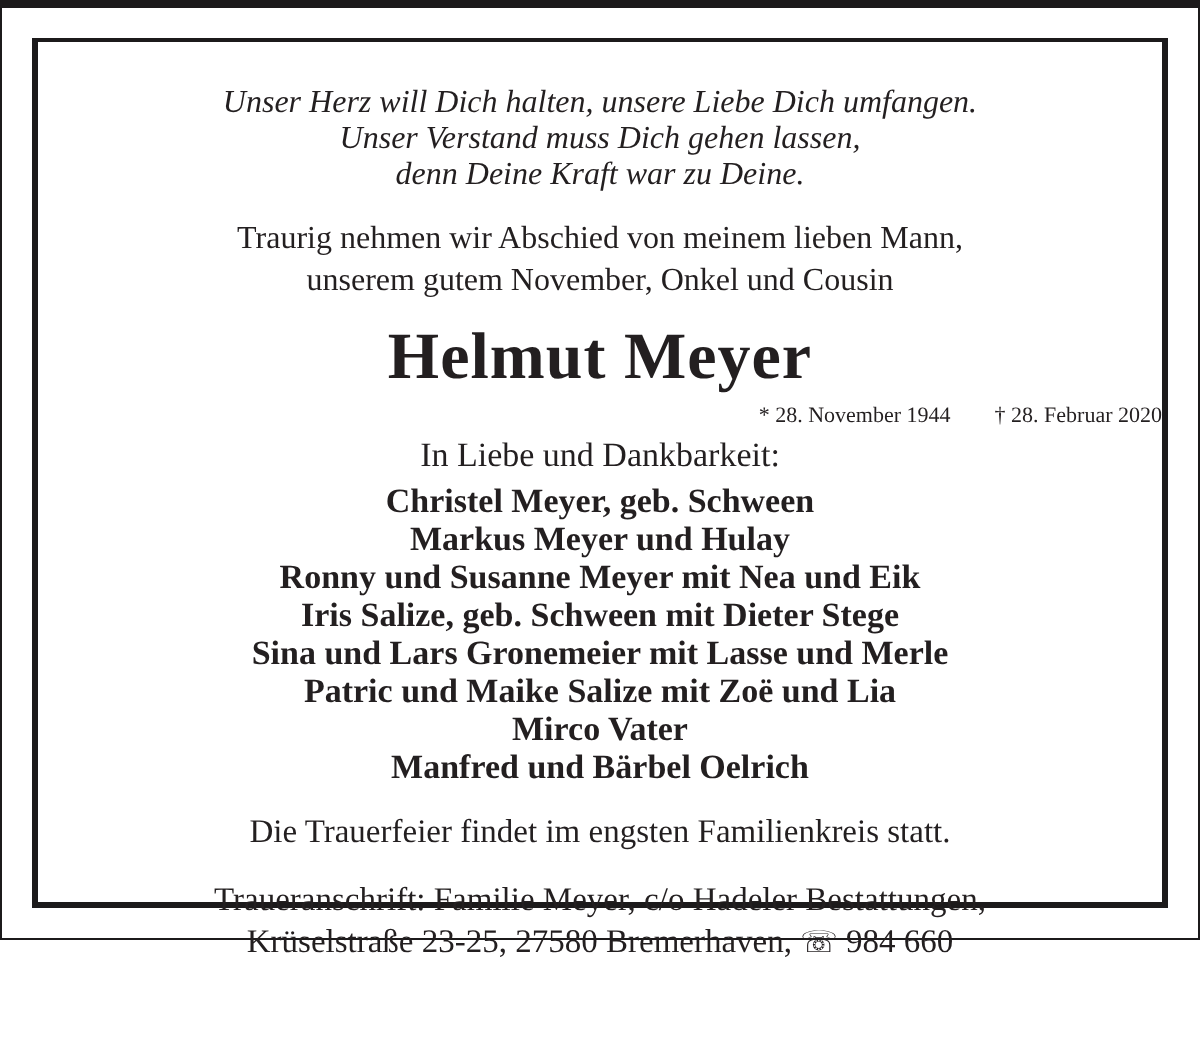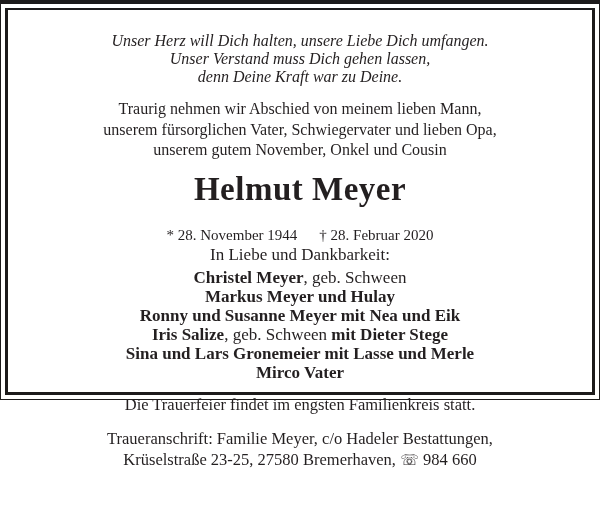--- a/index.html
+++ b/index.html
@@ -11,24 +11,24 @@
     width: 600px;
     height: 522px;
     font-family: "Liberation Serif", "DejaVu Serif", serif;
     color: #231f20;
     overflow: hidden;
   }
   
   .frame-outer {
     box-sizing: border-box;
     width: 600px;
-    height: 400px;
+    height: 470px;
     border: 1px solid #1c1a1b;
     border-top-width: 4px;
-    padding: 4px;
+    padding: 15px;
     background: #ffffff;
   }
   .frame-inner {
     box-sizing: border-box;
     height: 100%;
     border: 3px solid #1c1a1b;
     border-top-width: 2px;
     padding-top: 22px;
     text-align: center;
     background: #ffffff;
@@ -44,38 +44,39 @@
     line-height: 20.5px;
   }
   .deceased-name {
     margin-top: 9px;
     font-size: 33px;
     font-weight: bold;
     line-height: 38px;
     letter-spacing: 0.5px;
   }
   .dates {
-    margin-top: 17px;
-    font-size: 15px;
+    margin-top: 0;
+    font-size: 11px;
     line-height: 20px;
+    text-align: right;
   }
   .dates .death {
     margin-left: 22px;
   }
   .mourners-heading {
     font-size: 17px;
     line-height: 20px;
   }
   .mourners {
     margin-top: 3px;
     font-size: 17px;
     line-height: 19px;
   }
   .mourners .bold { font-weight: bold; }
-  .mourners .regular { font-weight: normal; }
+  .mourners .regular { font-weight: bold; }
   .funeral-note {
     margin-top: 13px;
     font-size: 16.5px;
     line-height: 20px;
   }
   .address {
     margin-top: 13px;
     font-size: 16.5px;
     line-height: 21px;
   }
@@ -91,39 +92,40 @@
   <div class="frame-inner">
 
     <div class="verse">
         <div>Unser Herz will Dich halten, unsere Liebe Dich umfangen.</div>
         <div>Unser Verstand muss Dich gehen lassen,</div>
         <div>denn Deine Kraft war zu Deine.</div>
       </div>
 
     <div class="intro">
         <div>Traurig nehmen wir Abschied von meinem lieben Mann,</div>
-        <div>unserem fürsorglichen Vater, Schwiegervater und lieben Opa,</div>
         <div>unserem gutem November, Onkel und Cousin</div>
       </div>
 
     <div class="deceased-name">Helmut Meyer</div>
 
     <div class="dates">
       <span class="birth">* 28. November 1944</span><span class="death">† 28. Februar 2020</span>
     </div>
 
     <div class="mourners-heading">In Liebe und Dankbarkeit:</div>
 
     <div class="mourners">
         <div><span class="bold">Christel Meyer</span><span class="regular">, geb. Schween</span></div>
         <div><span class="bold">Markus Meyer und Hulay</span></div>
         <div><span class="bold">Ronny und Susanne Meyer mit Nea und Eik</span></div>
         <div><span class="bold">Iris Salize</span><span class="regular">, geb. Schween </span><span class="bold">mit Dieter Stege</span></div>
         <div><span class="bold">Sina und Lars Gronemeier mit Lasse und Merle</span></div>
+        <div><span class="bold">Patric und Maike Salize mit Zoë und Lia</span></div>
         <div><span class="bold">Mirco Vater</span></div>
+        <div><span class="bold">Manfred und Bärbel Oelrich</span></div>
       </div>
 
     <div class="funeral-note">Die Trauerfeier findet im engsten Familienkreis statt.</div>
 
     <div class="address">
       <div>Traueranschrift: Familie Meyer, c/o Hadeler Bestattungen,</div>
       <div><span>Krüselstraße 23-25, 27580 Bremerhaven, </span><span class="phone-icon">☏</span> <span>984 660</span></div>
     </div>
 
   </div>

